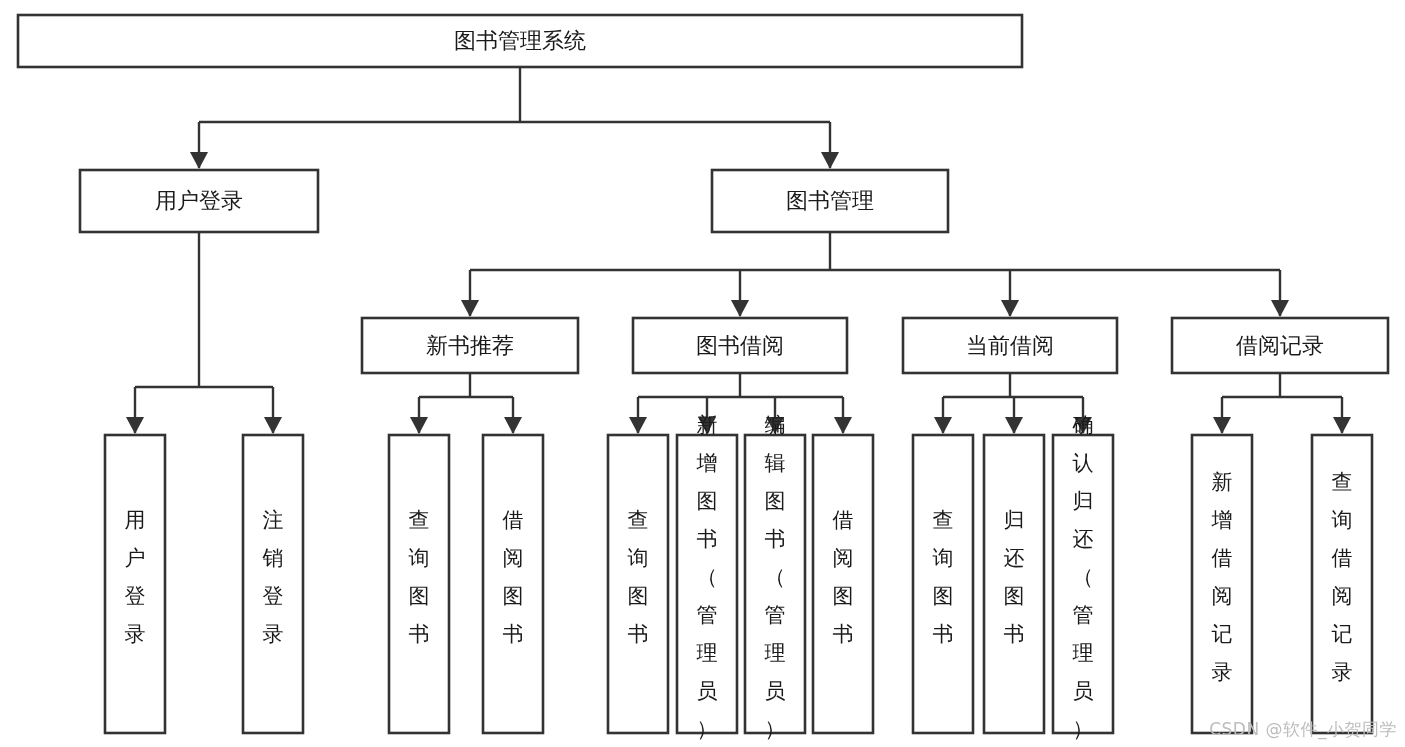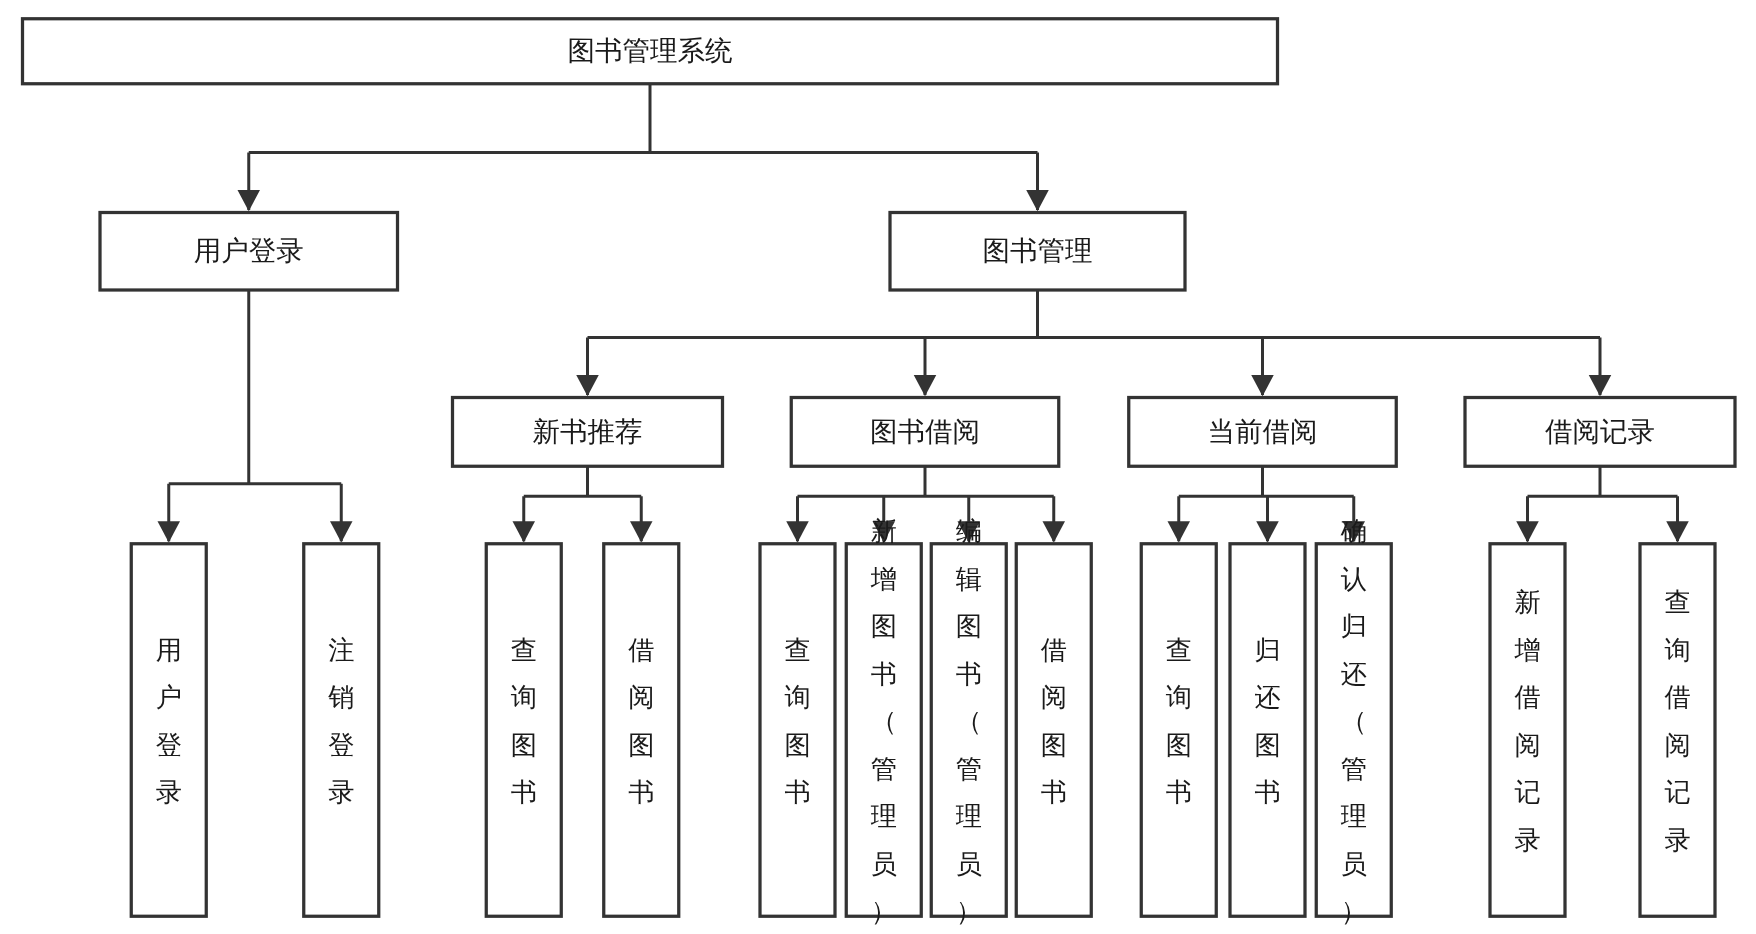--- a/index.html
+++ b/index.html
@@ -202,13 +202,14 @@
         <g>
           <rect x="1192" y="435" width="60" height="298" class="node-rect"></rect>
           <text x="1222" y="489" class="node-label-vertical"><tspan x="1222" y="489">新</tspan><tspan x="1222" y="527">增</tspan><tspan x="1222" y="565">借</tspan><tspan x="1222" y="603">阅</tspan><tspan x="1222" y="641">记</tspan><tspan x="1222" y="679">录</tspan></text>
         </g>
         <g>
           <rect x="1312" y="435" width="60" height="298" class="node-rect"></rect>
           <text x="1342" y="489" class="node-label-vertical"><tspan x="1342" y="489">查</tspan><tspan x="1342" y="527">询</tspan><tspan x="1342" y="565">借</tspan><tspan x="1342" y="603">阅</tspan><tspan x="1342" y="641">记</tspan><tspan x="1342" y="679">录</tspan></text>
         </g>
       </g>
   </svg>
+  <div class="watermark">CSDN @软件_小贺同学</div>
 </div>
 
 </body></html>

